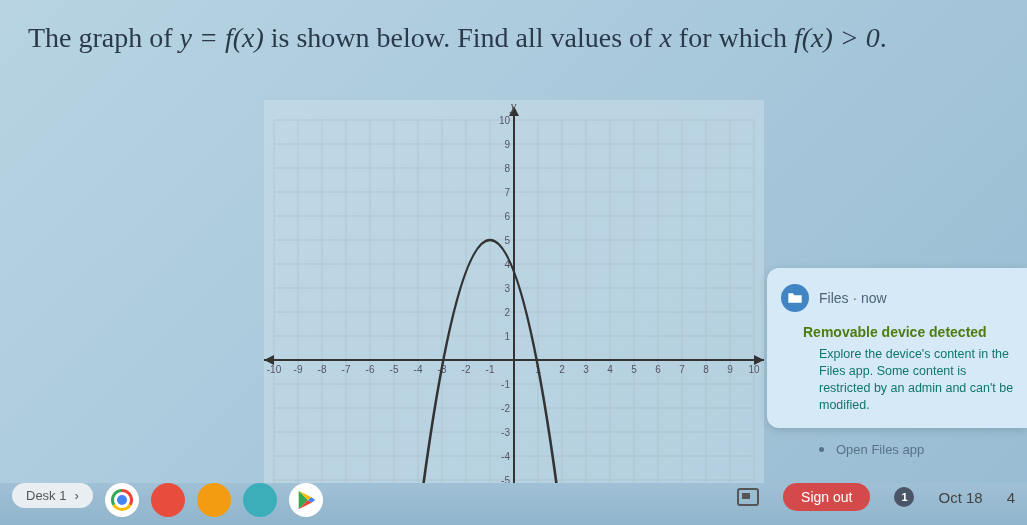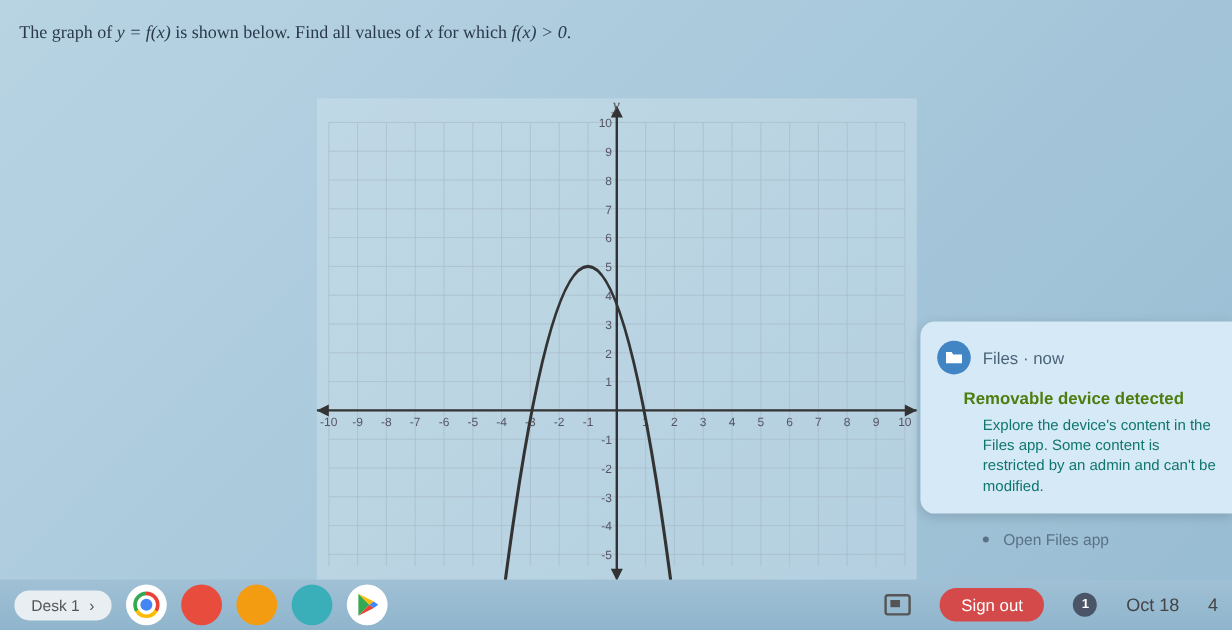--- a/index.html
+++ b/index.html
@@ -5,22 +5,22 @@
     * { box-sizing: border-box; margin: 0; padding: 0; }
     body {
       width: 1027px;
       height: 525px;
       background: linear-gradient(135deg, #b8d4e3 0%, #a8c8db 50%, #98bcd3 100%);
       font-family: Georgia, serif;
       position: relative;
       overflow: hidden;
     }
     .question {
-      padding: 18px 16px;
-      font-size: 15px;
+      padding: 18px 28px;
+      font-size: 28px;
       color: #2a3a4a;
       line-height: 1.4;
     }
     .question .math { font-style: italic; font-family: Georgia, serif; }
     .graph-wrap {
       display: flex;
       justify-content: center;
       margin-top: 25px;
     }
     .graph {
@@ -52,21 +52,21 @@
     .notif-title { color: #4d7c0f; font-size: 14px; font-weight: 600; margin-bottom: 6px; margin-left: 22px; }
     .notif-body { color: #0f766e; font-size: 12.5px; line-height: 1.35; margin-left: 38px; }
     .notif-action { color: #5a7288; font-size: 13px; margin-top: 28px; margin-left: 38px; display: flex; align-items: center; gap: 12px; }
     .notif-dot { width: 5px; height: 5px; border-radius: 50%; background: #5a7288; }
     .taskbar {
       position: absolute;
       bottom: 0; left: 0; right: 0;
       height: 42px;
       background: linear-gradient(180deg, #a0c0d5 0%, #8fb5cc 100%);
       display: flex;
-      align-items: center;
+      align-items: flex-start;
       padding: 0 12px;
       gap: 12px;
     }
     .desk-switcher {
       background: #e8eef2;
       border-radius: 18px;
       padding: 5px 14px;
       font-family: Arial, sans-serif;
       font-size: 13px;
       color: #555;

